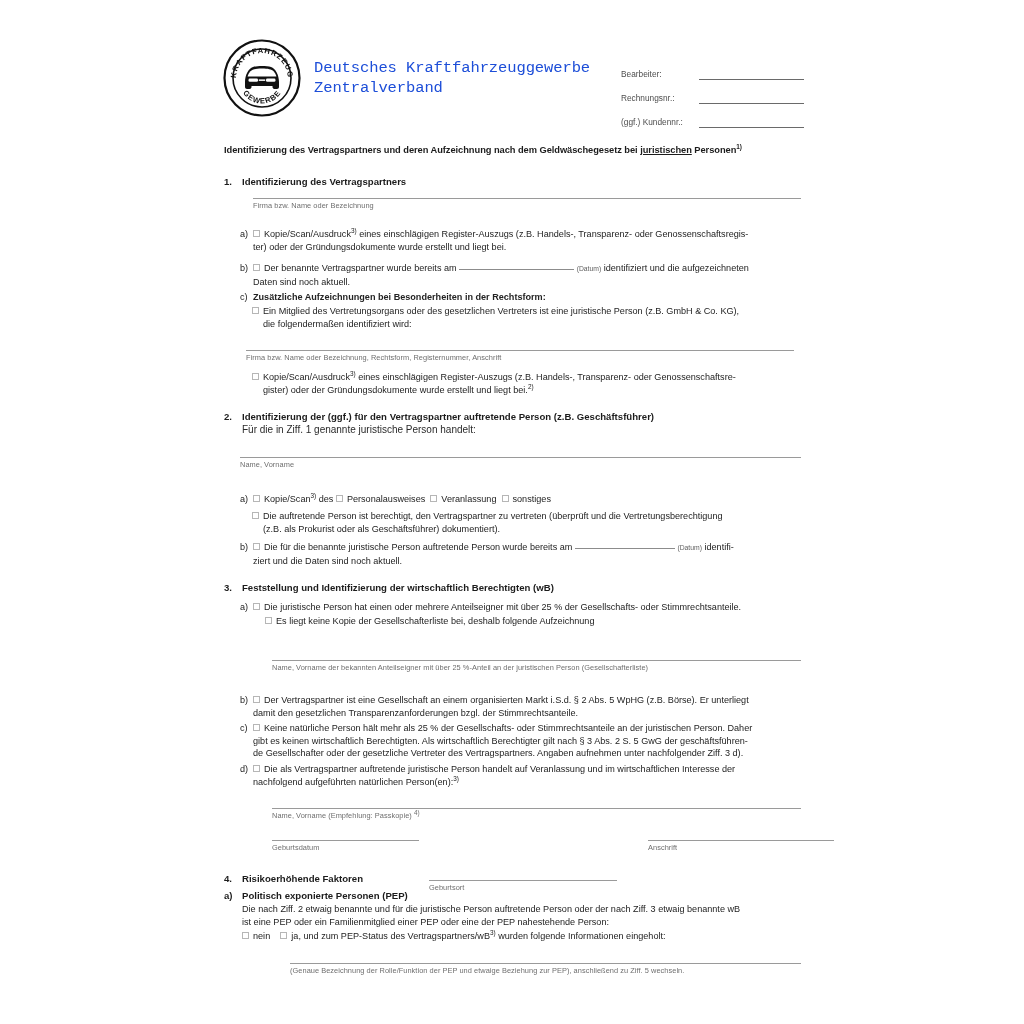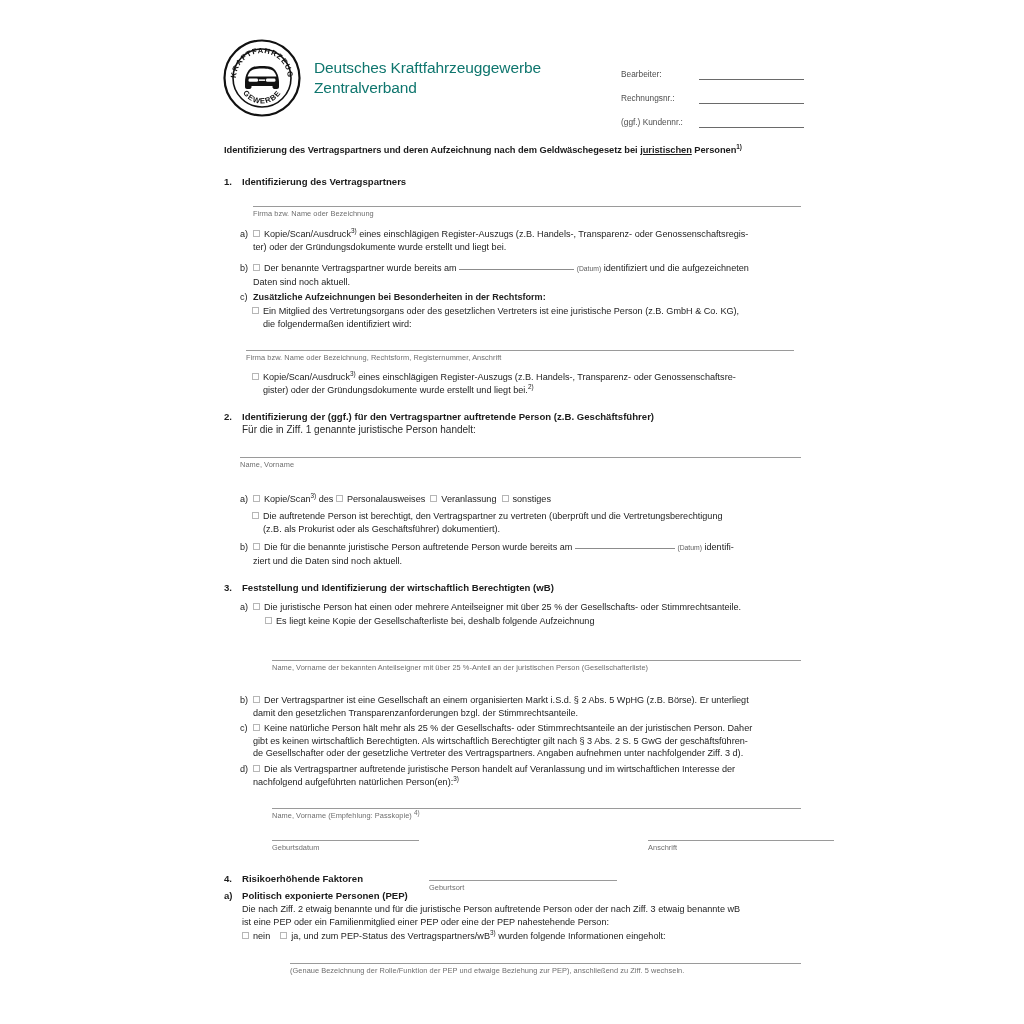--- a/index.html
+++ b/index.html
@@ -11,21 +11,21 @@
     color: #1a1a1a;
     overflow: hidden;
   }
   .page { position: relative; width: 1024px; height: 1024px; }
 
   
   .header { position: absolute; left: 222px; top: 38px; width: 580px; height: 95px; }
   .logo { position: absolute; left: 0; top: 0; width: 80px; height: 80px; }
   .logo svg { display: block; }
   .brand { position: absolute; left: 92px; top: 20px; }
-  .brand-line { font-size: 15.5px; line-height: 20px; color: #0f766e; letter-spacing: -0.1px; }
+  .brand-line { font-size: 15.5px; line-height: 20px; color: #1d4ed8; letter-spacing: -0.1px; font-family: Liberation Mono, monospace; }
   .meta { position: absolute; left: 376px; top: 23px; width: 206px; }
   .meta-row { display: flex; align-items: flex-end; height: 19px; margin-bottom: 5px; }
   .meta-lbl { font-size: 8.3px; color: #4d4d4d; width: 78px; flex: 0 0 78px; line-height: 11px; margin-left: 23px; }
   .meta-line { flex: 1 1 auto; border-bottom: 1px solid #6a6a6a; height: 11px; }
 
   
   .intro {
     position: absolute; left: 224px; top: 144px; width: 580px;
     font-size: 9.3px; font-weight: bold; color: #1c1c1c; line-height: 12px;
     letter-spacing: -0.05px;
@@ -120,21 +120,21 @@
 
   <div class="intro"><span>Identifizierung des Vertragspartners und deren Aufzeichnung nach dem Geldwäschegesetz bei </span><u>juristischen</u><span> Personen</span><sup>1)</sup></div>
 
   <div class="sec" style="left:224px; top:176px; width:580px;">
     <div class="sec-head">
       <div class="sec-num">1.</div>
       <div class="sec-title">Identifizierung des Vertragspartners</div>
     </div>
   </div>
 
-  <div class="fld" style="left:253px; top:206px; width:548px;">
+  <div class="fld" style="left:253px; top:198px; width:548px;">
     <div class="fld-line"></div>
     <div class="fld-lbl">Firma bzw. Name oder Bezeichnung</div>
   </div>
 
   <div class="sec" style="left:240px; top:228px; width:565px;">
     <div class="item">
       <div class="item-let">a)</div>
       <div class="item-body">
         <span class="cb"></span><span>Kopie/Scan/Ausdruck</span><sup>3)</sup><span> eines einschlägigen Register-Auszugs (z.B. Handels-, Transparenz- oder Genossenschaftsregis-</span>
         <div>ter) oder der Gründungsdokumente wurde erstellt und liegt bei.</div>

